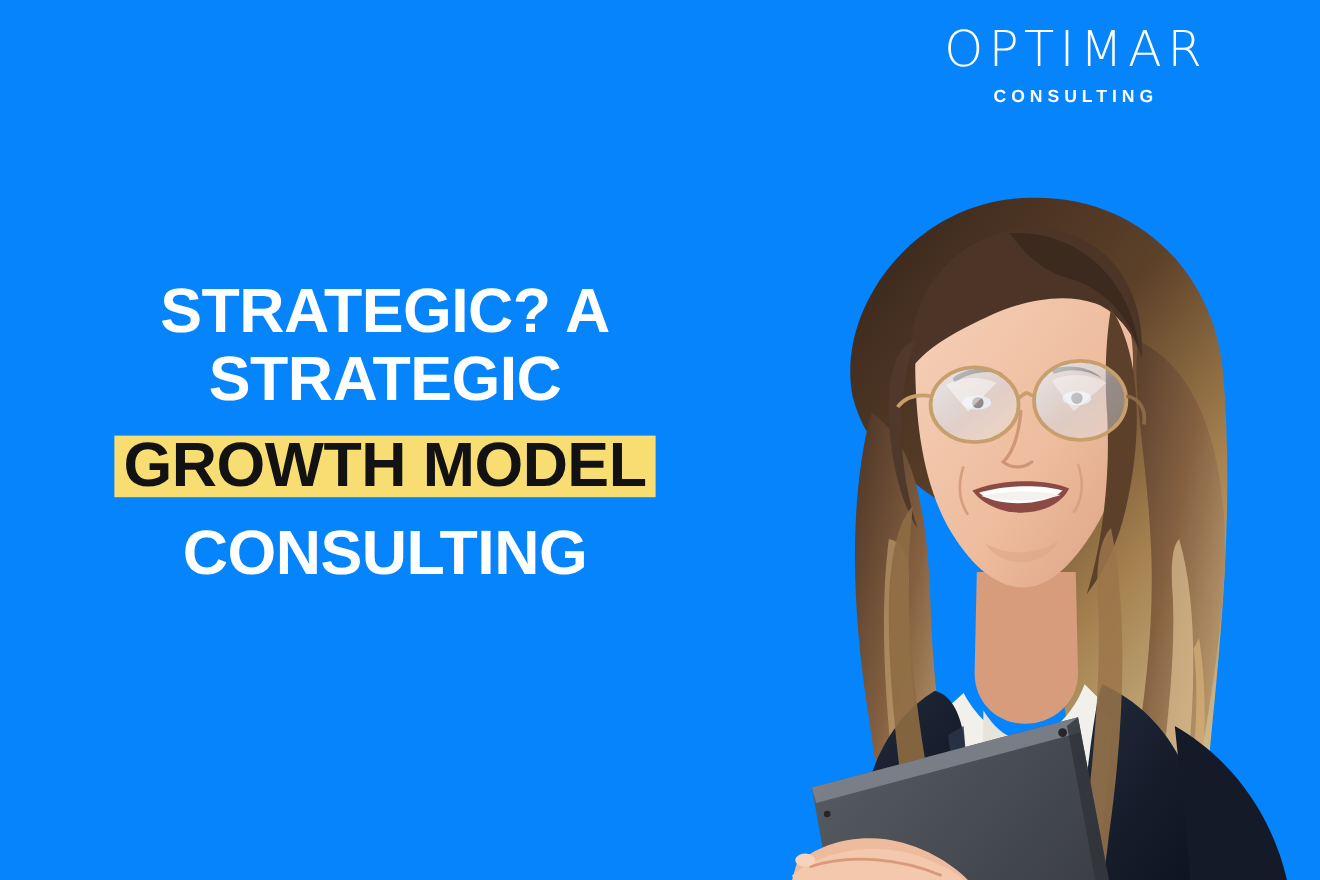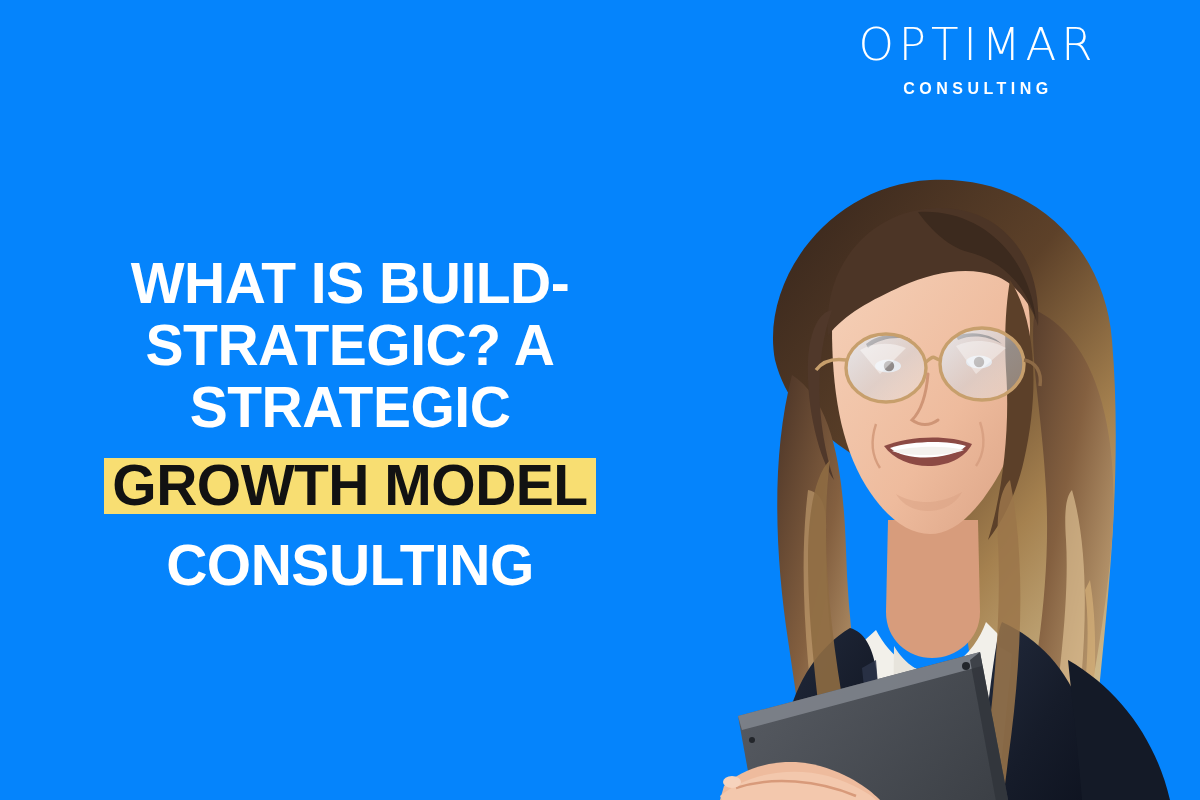--- a/index.html
+++ b/index.html
@@ -234,20 +234,19 @@
       </g>
     </svg>
   </div>
 
   <div class="logo-block">
     <div class="logo-mark">OPTIMAR</div>
     <div class="logo-sub">CONSULTING</div>
   </div>
 
   <div class="headline">
-    <span class="hl-line">WHAT IS BUILD-</span>
     <span class="hl-line">STRATEGIC? A</span>
     <span class="hl-line">STRATEGIC</span>
     <span class="hl-line"><span class="hl-highlight">GROWTH MODEL</span></span>
     <span class="hl-line">CONSULTING</span>
   </div>
 
 </div>
 
 </body></html>

